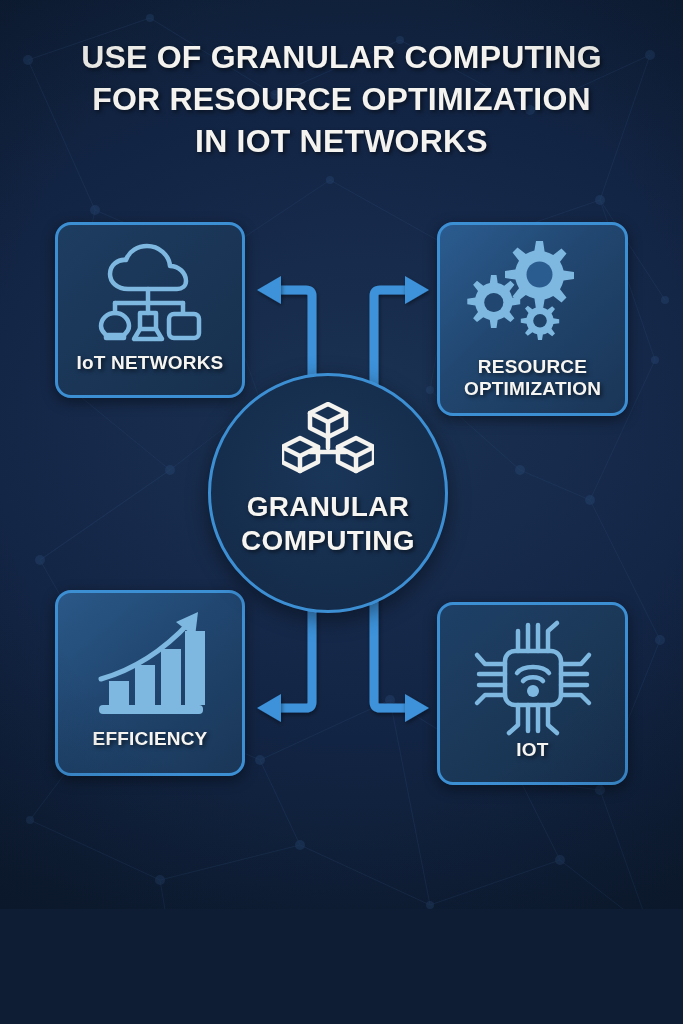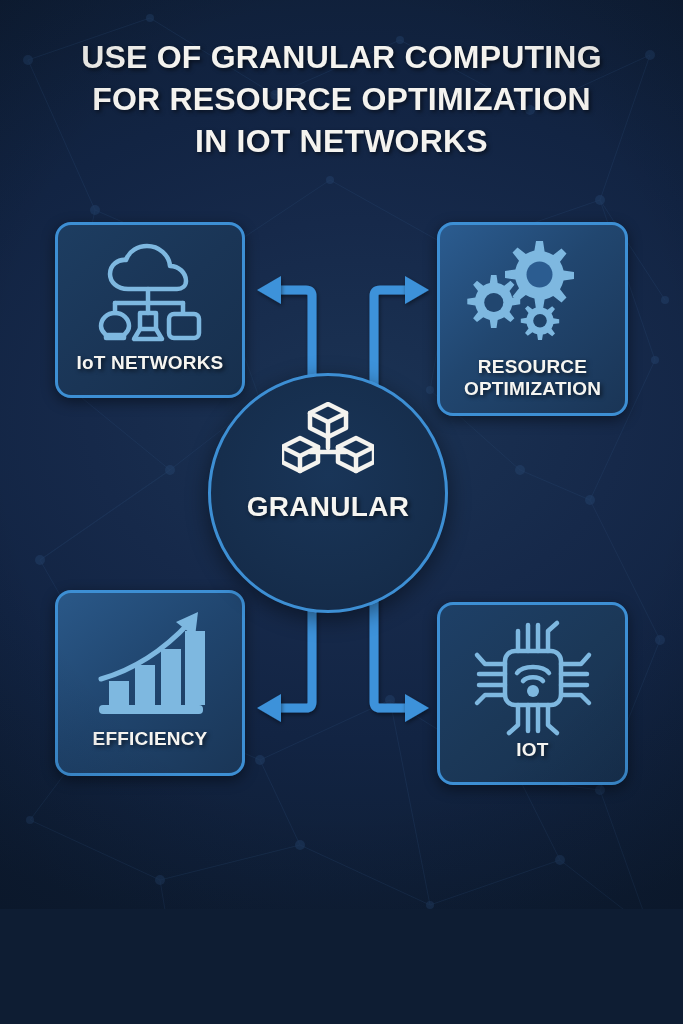--- a/index.html
+++ b/index.html
@@ -373,17 +373,18 @@
           <path d="M18 54 L18 69"></path>
 
           <path d="M74 36 L92 45 L74 54 L56 45 Z"></path>
           <path d="M56 45 L56 60 L74 69 L92 60 L92 45"></path>
           <path d="M74 54 L74 69"></path>
         </g>
       </svg>
     </div>
     <div class="center-label">
       <span>GRANULAR</span>
+      <span>COMPUTING</span>
     </div>
   </div>
 
   <div class="vignette"></div>
 </div>
 
 </body></html>

